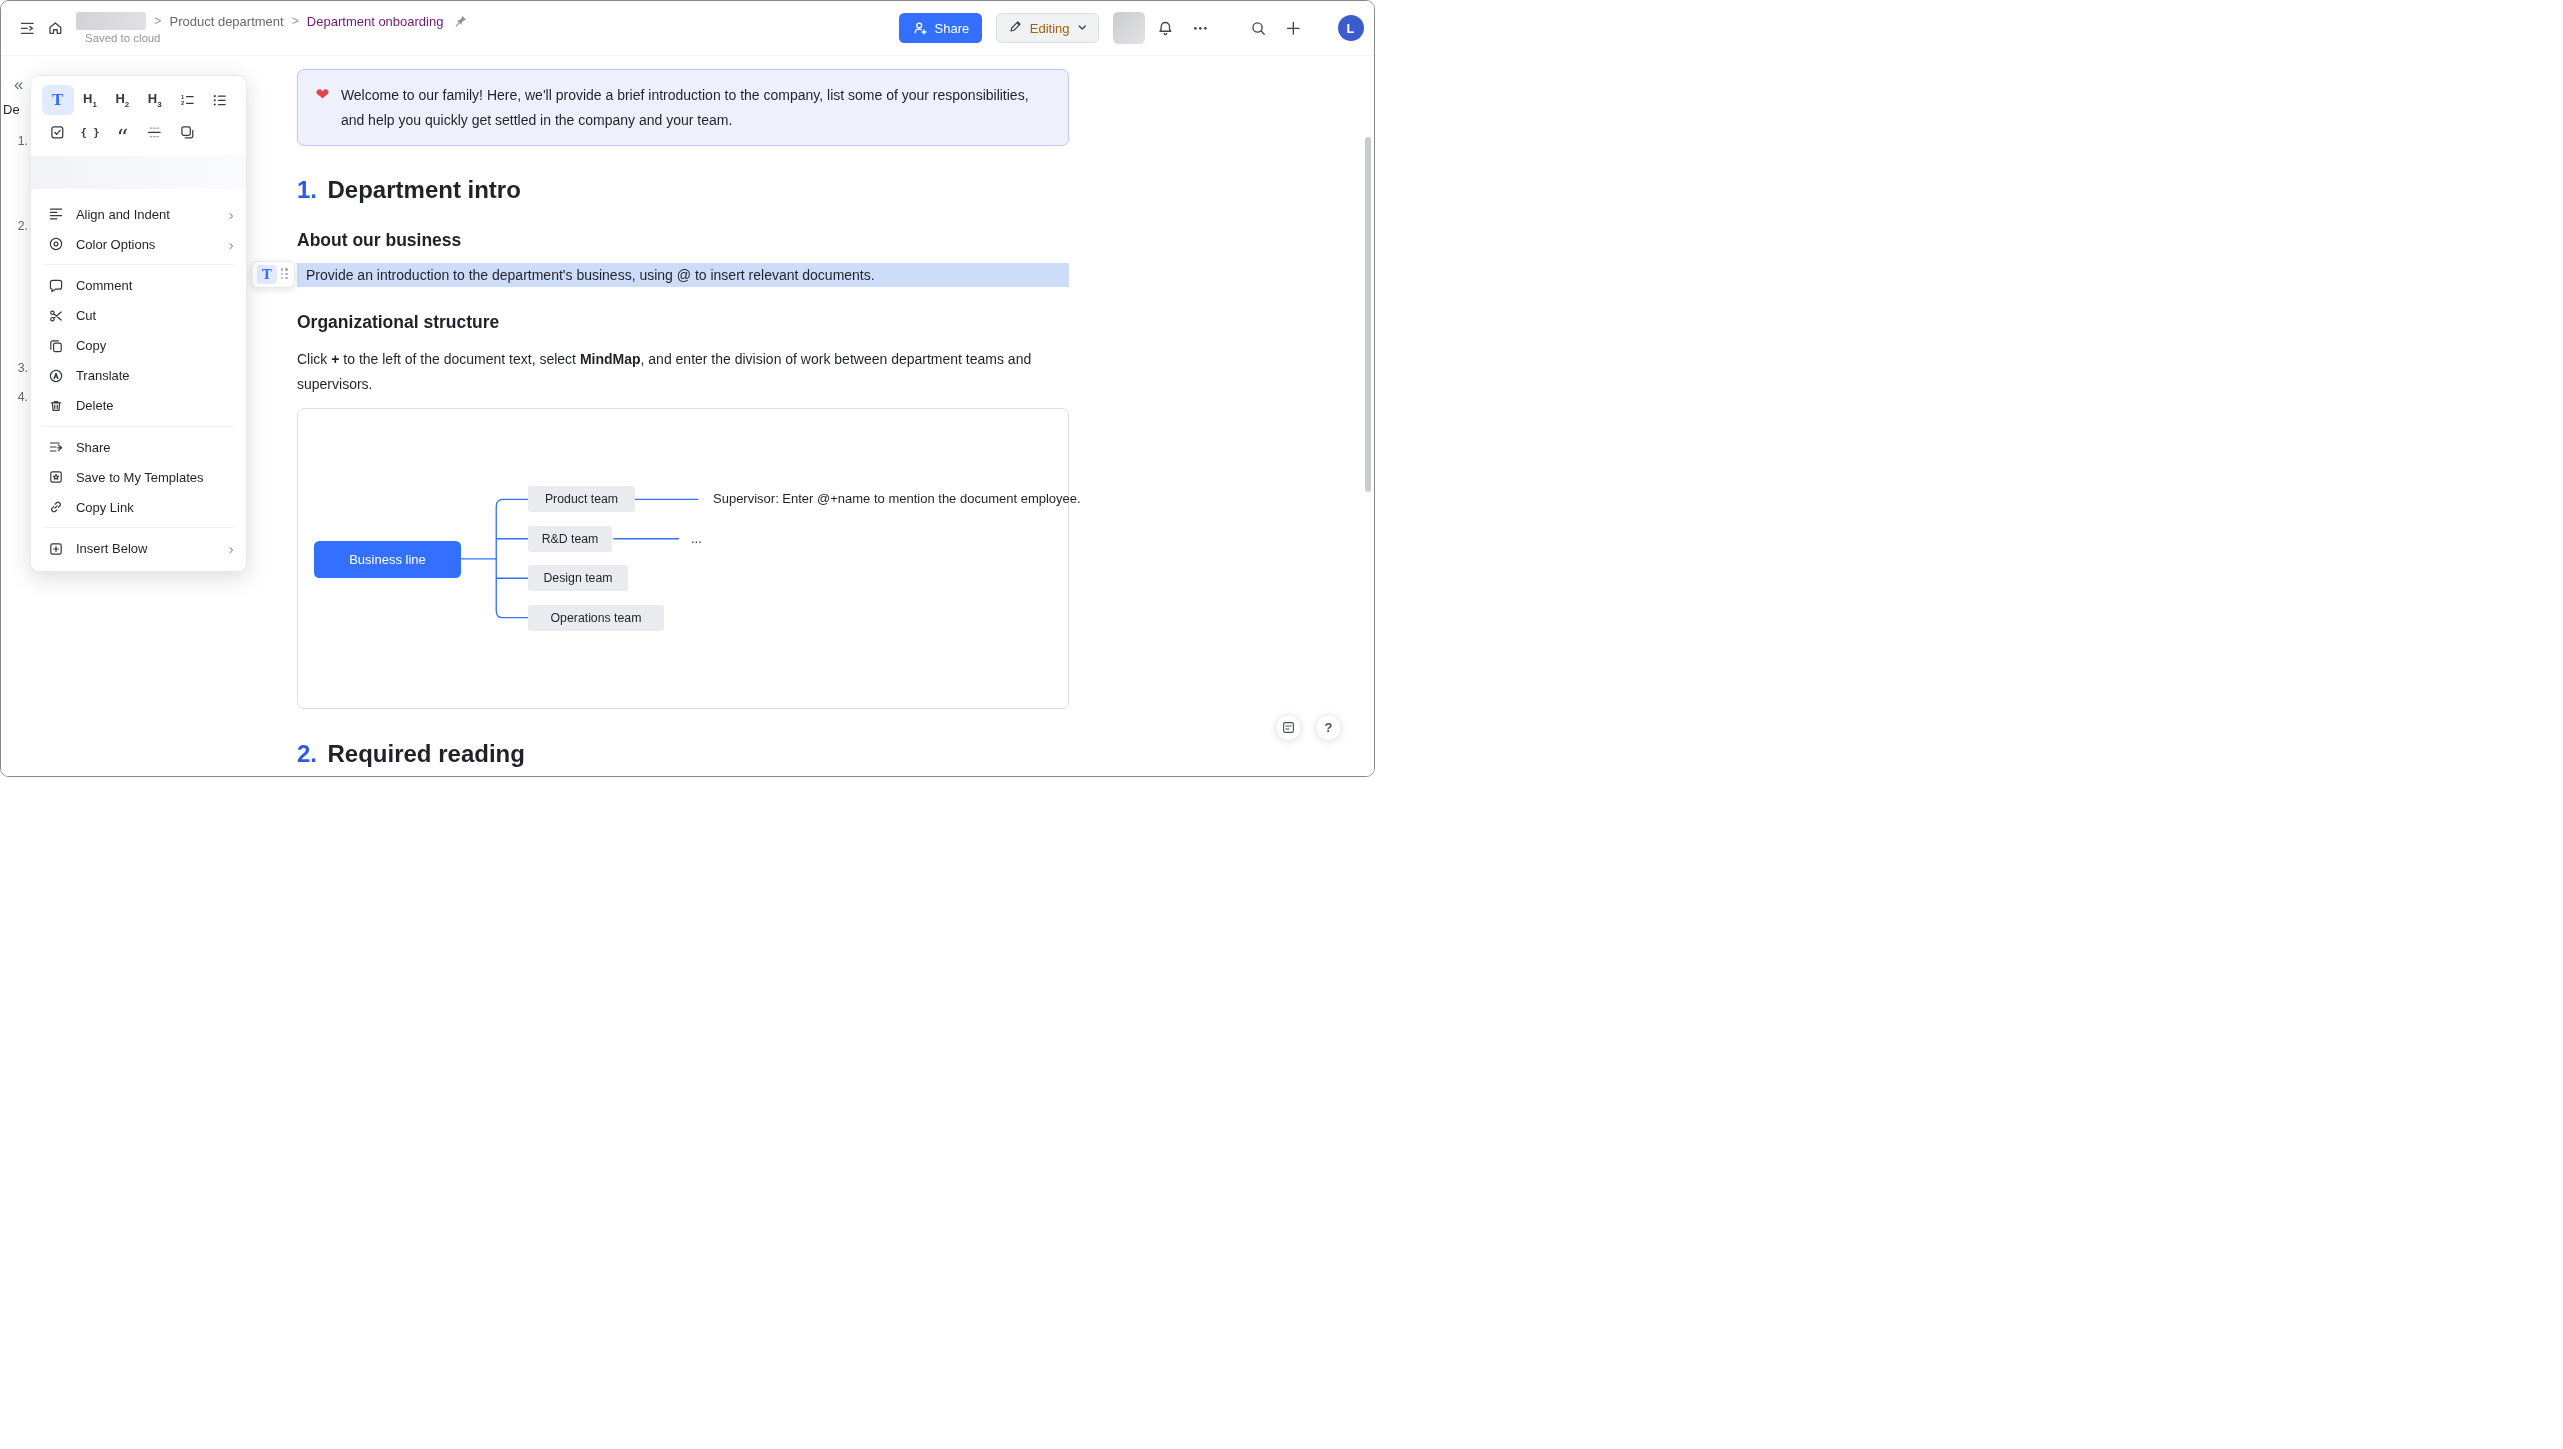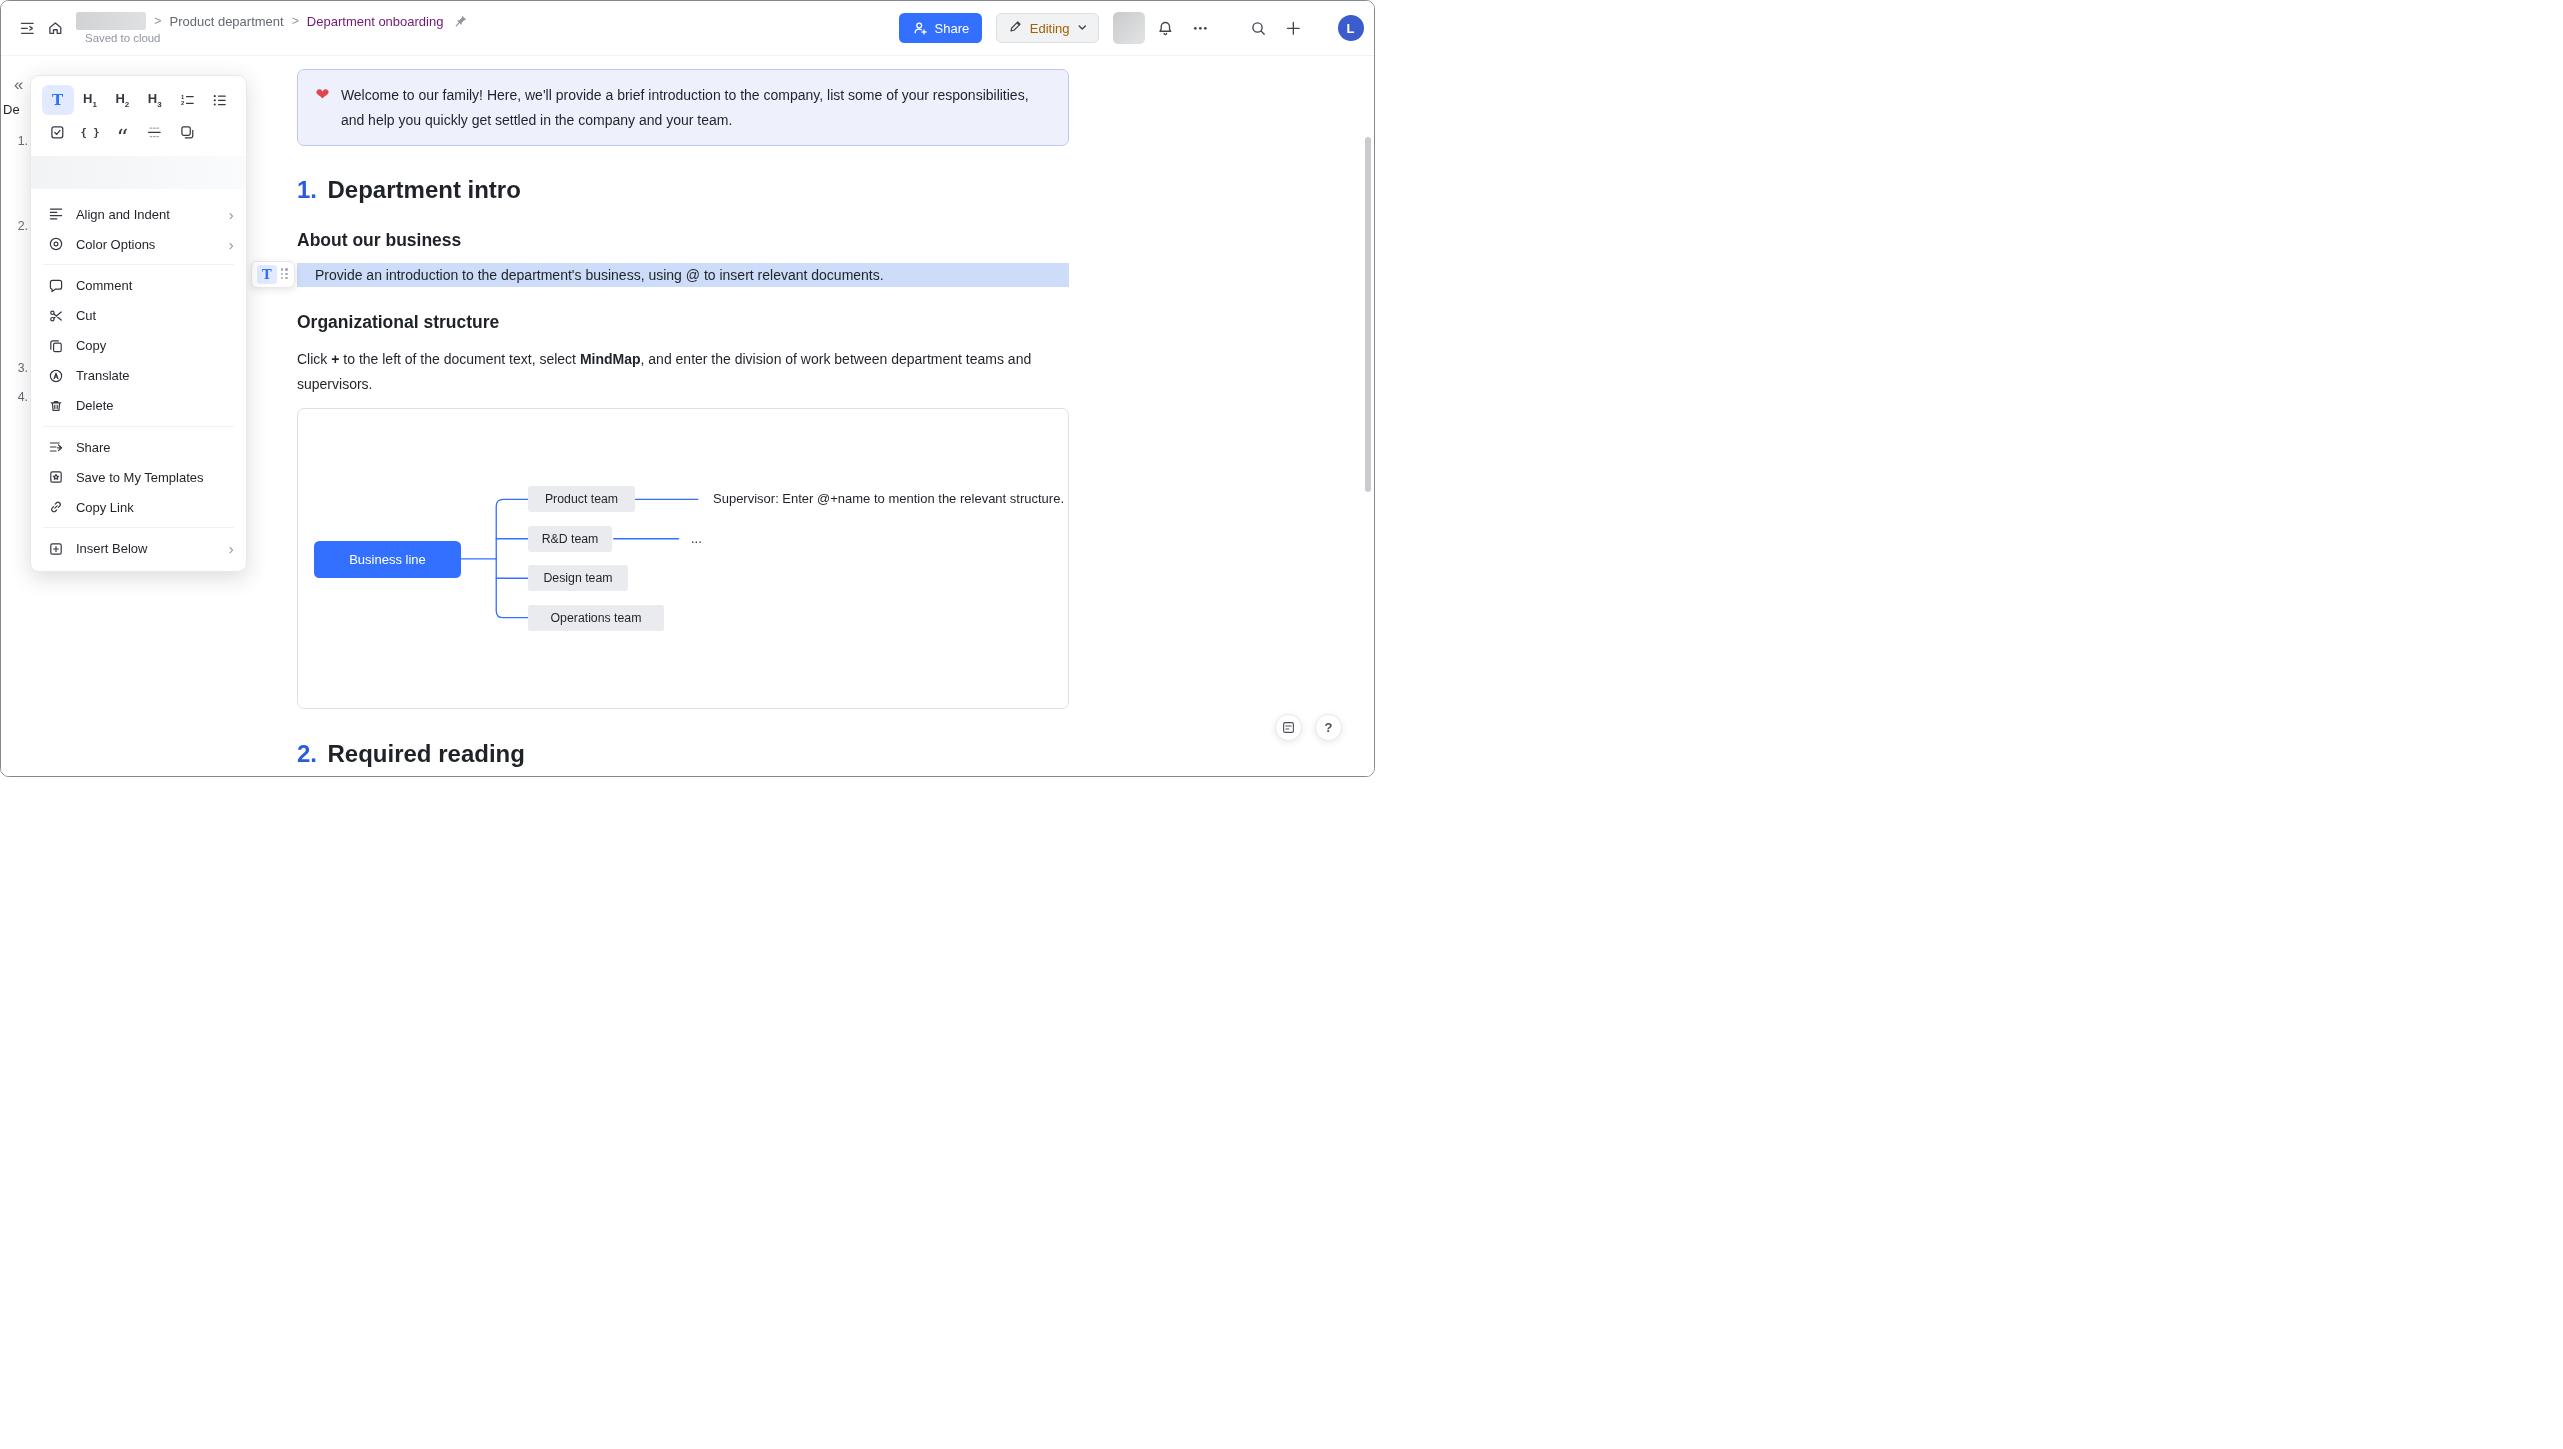--- a/index.html
+++ b/index.html
@@ -68,21 +68,21 @@
 
   
   .doc { position:absolute; left:296px; top:0; width:772px; z-index:2; }
   .callout { margin-top:13px; background:#eef1fc; border:0.9px solid #bcc8f0; border-radius:7px; padding:13px 17.5px; display:flex; gap:11.4px; font-size:14px; line-height:24.6px; }
   .callout-emoji { font-size:16.7px; line-height:24.6px; color:#e0474c; flex:0 0 auto; }
   .h1 { margin-top:30px; font-size:24px; line-height:28px; font-weight:700; display:flex; gap:10.5px; }
   .h1 .num { color:#2b5ce0; }
   .h1b { margin-top:31px; }
   .h2 { margin-top:26px; font-size:17.5px; line-height:21px; font-weight:700; }
   .h2.org { margin-top:24.6px; }
-  .selected-line { margin-top:12.3px; background:#cddcf8; font-size:14px; line-height:24px; padding-left:18px; }
+  .selected-line { margin-top:12.3px; background:#cddcf8; font-size:14px; line-height:24px; padding-left:9px; }
   .para { margin-top:14px; font-size:14px; line-height:24.6px; }
   .para b { font-weight:700; }
 
   .mindmap-box { margin-top:11.4px; height:301px; border:0.9px solid #dee0e3; border-radius:7px; position:relative; }
   .mm-svg { position:absolute; inset:0; width:100%; height:100%; }
   .root-node { position:absolute; left:16px; top:132px; width:147px; height:37px; background:#3370ff; color:#fff; border-radius:5.3px; font-size:13px; display:flex; align-items:center; justify-content:center; }
   .child-node { position:absolute; left:230px; height:26px; background:#e9ebee; border-radius:3px; font-size:12.3px; color:#1f2329; display:flex; align-items:center; justify-content:center; }
   .cn0 { top:77px; width:107px; } .cn1 { top:117px; width:84px; } .cn2 { top:156px; width:100px; } .cn3 { top:196px; width:136px; }
   .sup-note { position:absolute; left:415px; top:82px; font-size:13px; color:#1f2329; white-space:nowrap; }
   .mm-dots { position:absolute; left:393px; top:122px; font-size:13px; color:#1f2329; }
@@ -223,21 +223,21 @@
             <path d="M226 193H262"></path>
             <path d="M384 103H456"></path>
             <path d="M360 148H434"></path>
           </g>
         </svg>
         <div class="root-node">Business line</div>
         <div class="child-node cn0">Product team</div>
         <div class="child-node cn1">R&amp;D team</div>
         <div class="child-node cn2">Design team</div>
         <div class="child-node cn3">Operations team</div>
-        <div class="sup-note">Supervisor: Enter @+name to mention the relevant structure.</div>
+        <div class="sup-note">Supervisor: Enter @+name to mention the document employee.</div>
         <div class="mm-dots">...</div>
       </div>
 
       <div class="h1 h1b">
         <span class="num">2.</span>
         <span>Required reading</span>
       </div>
 
     </section>
 

